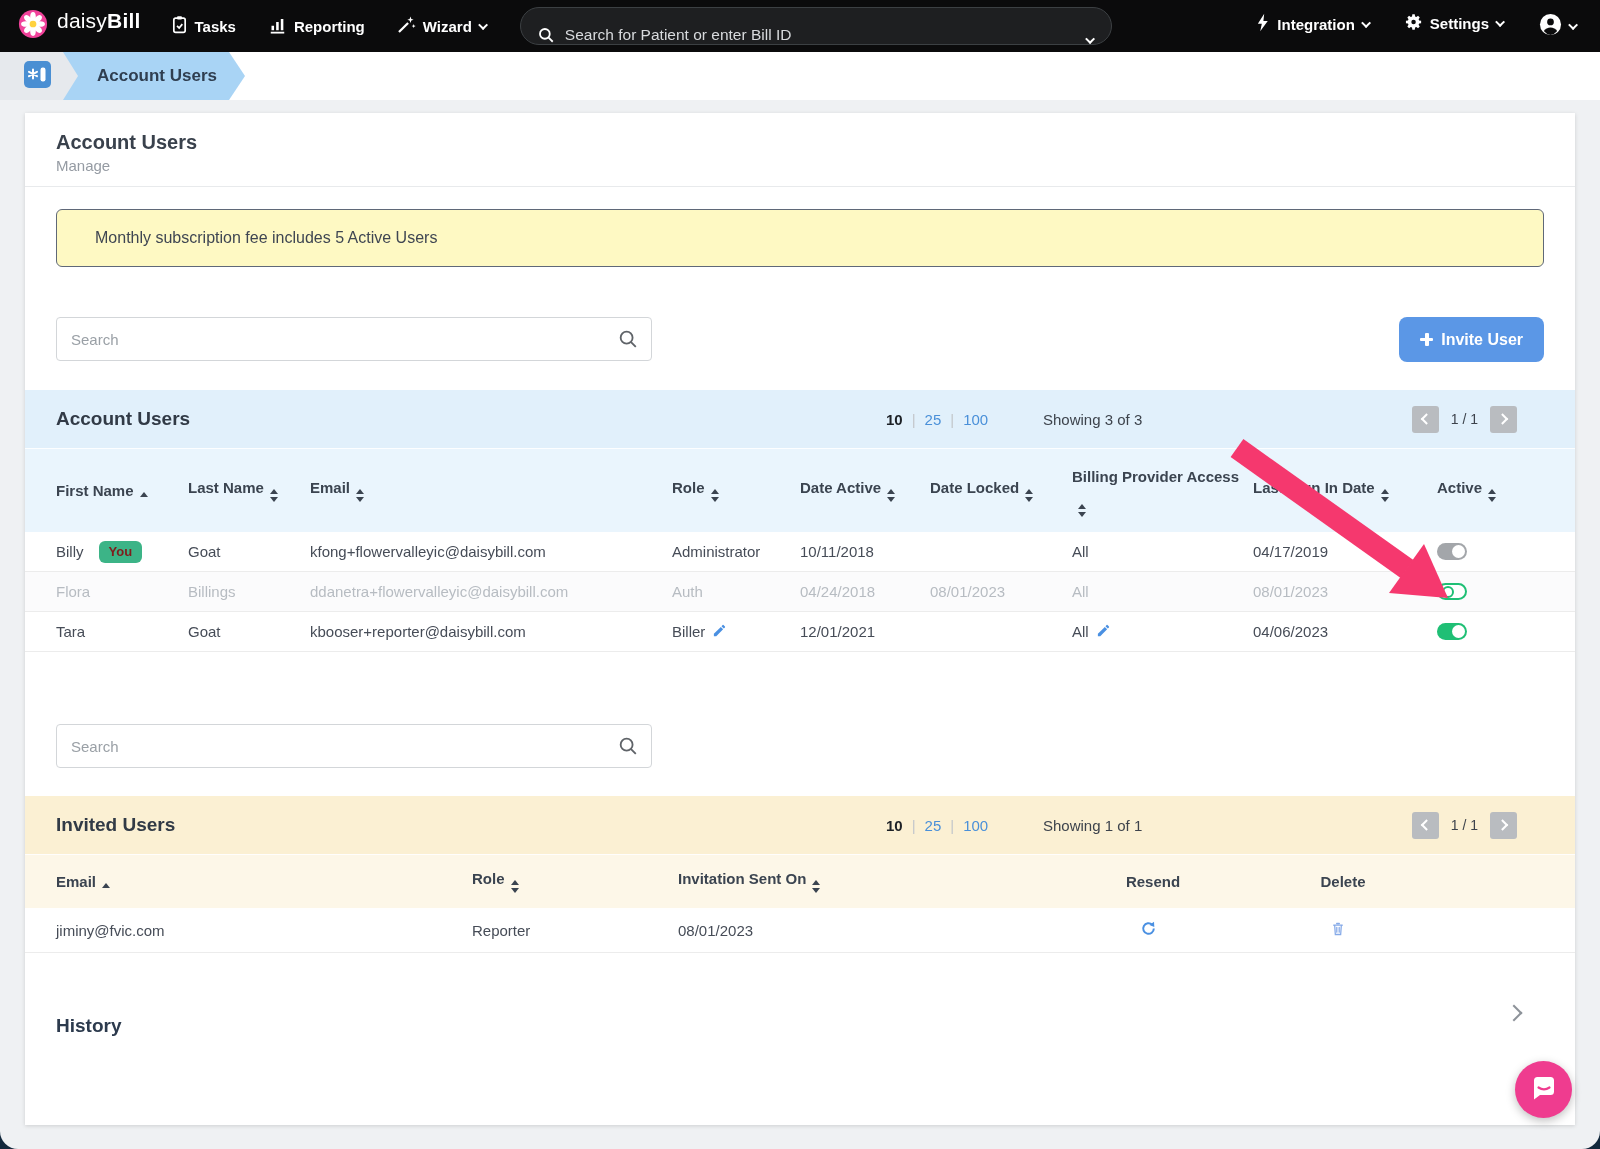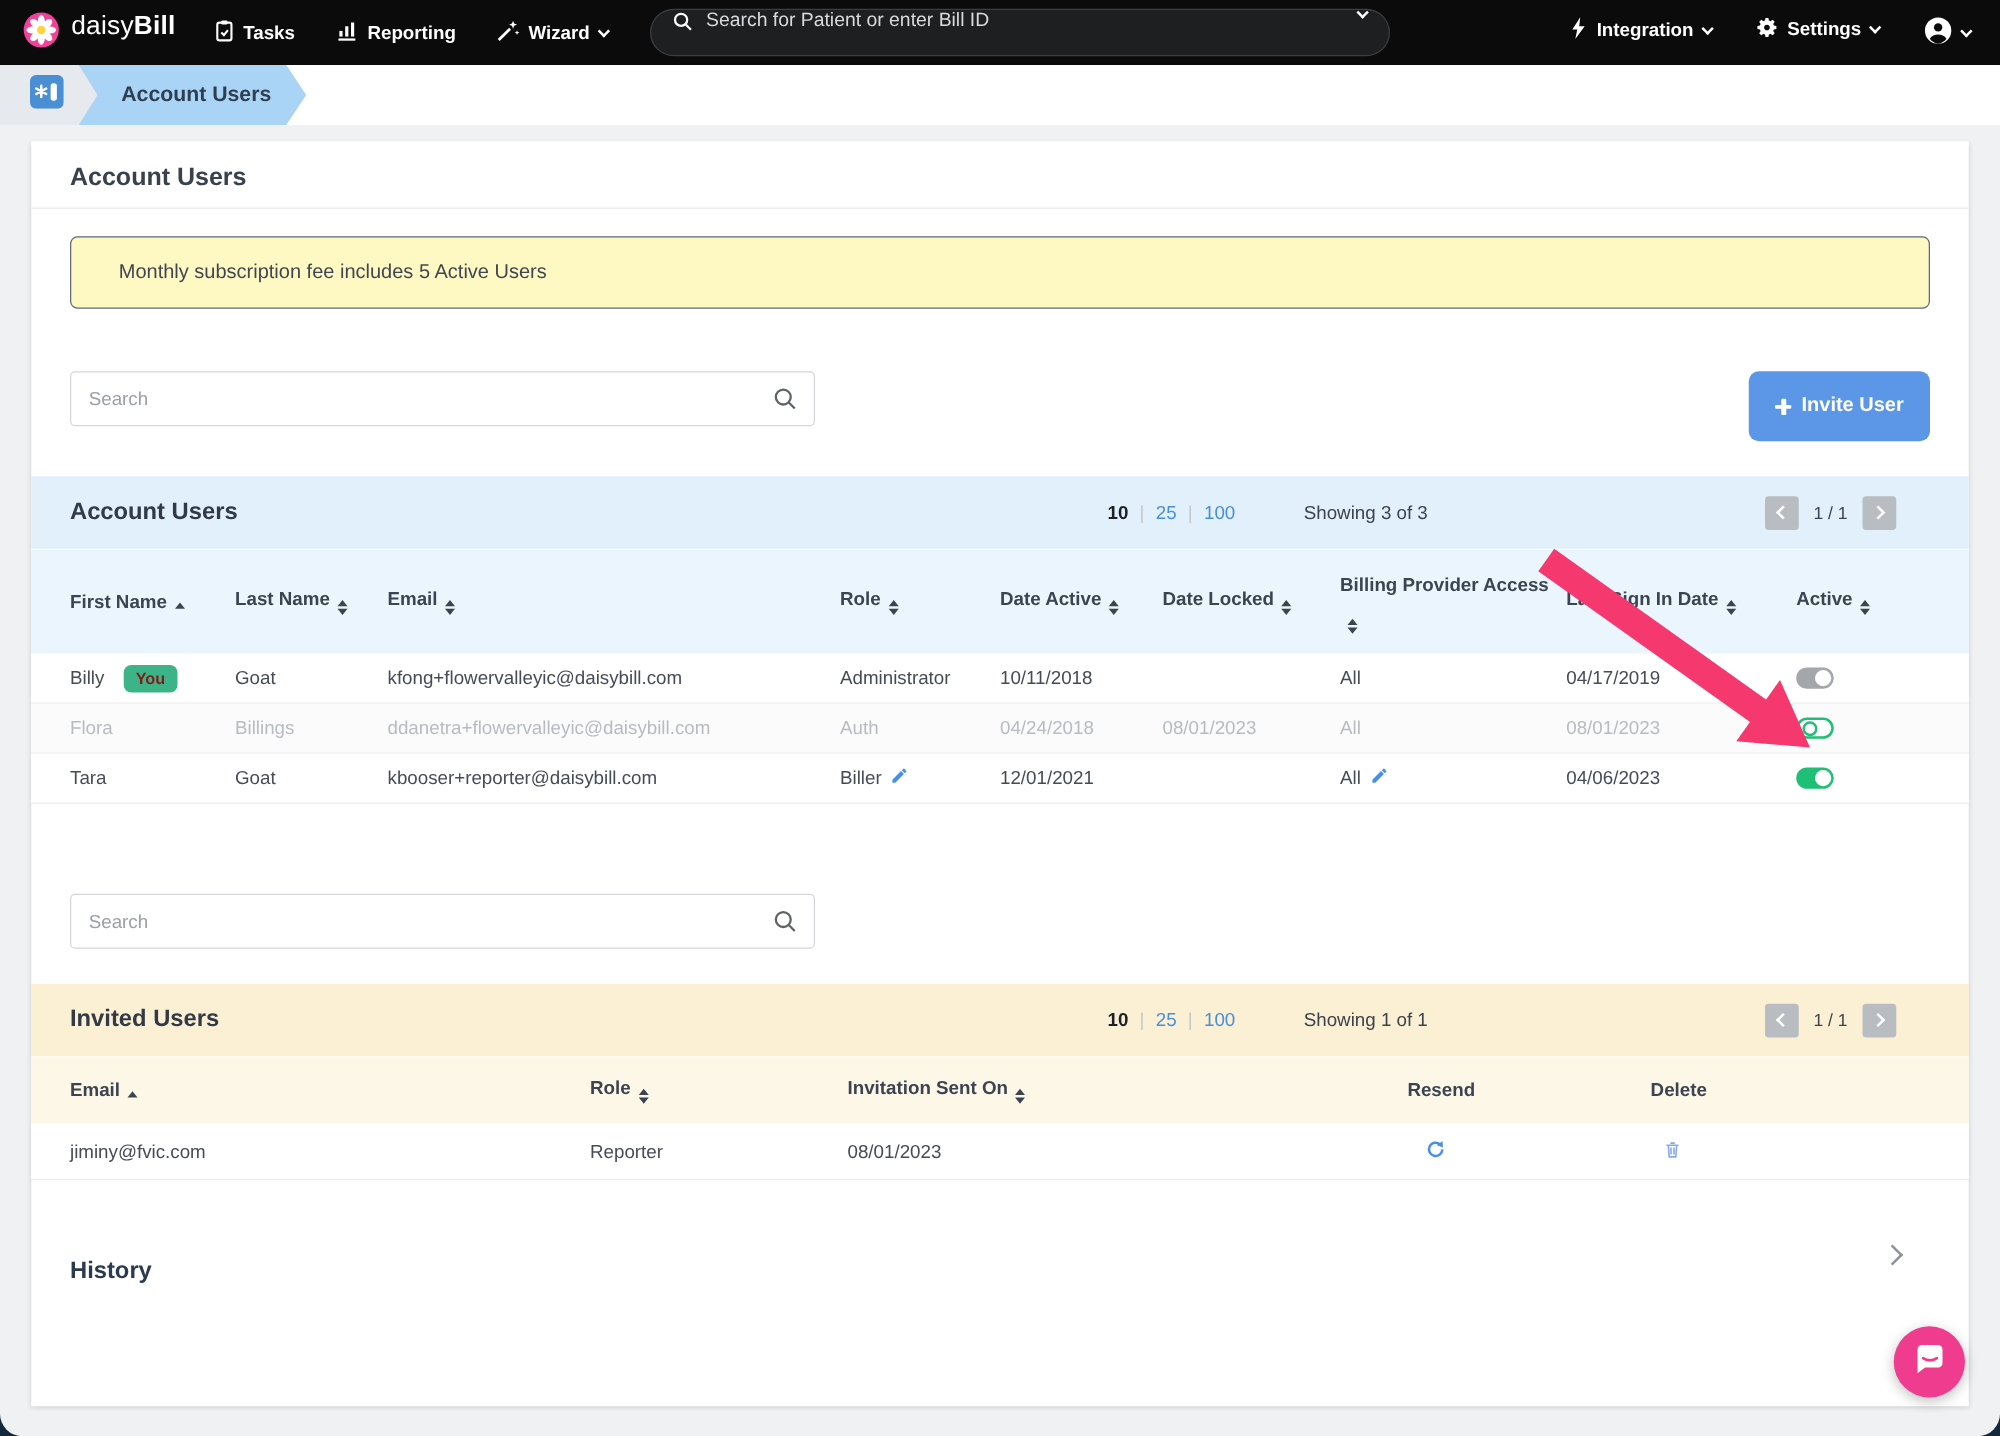--- a/index.html
+++ b/index.html
@@ -7,21 +7,21 @@
   .viewport { position:relative; width:1600px; height:1149px; background:#12283c; overflow:hidden; }
   .sheet { position:absolute; inset:0; background:#eff1f3; border-radius:0 0 18px 18px; overflow:hidden; }
 
   
   .topnav { height:52px; background:#0b0b0c; display:flex; align-items:center; padding:0 22px 0 18px; }
   .brand { display:flex; gap:9px; margin-right:30px; }
   .brand-text { color:#fff; font-size:21px; letter-spacing:.2px; }
   .brand-text b { font-weight:700; }
   .nav-item { display:flex; align-items:center; gap:7px; color:#fff; font-size:15px; font-weight:700; margin-right:32px; cursor:pointer; white-space:nowrap; }
   .chev-down { width:7px; height:7px; border-left:2px solid #fff; border-bottom:2px solid #fff; transform:rotate(-45deg) translateY(-2px); display:inline-block; margin-left:2px; }
-  .nav-search { display:flex; align-items:flex-start; width:592px; height:38px; background:#1e1f21; border:1px solid #3c4043; border-radius:19px; padding:0 16px; margin-right:auto; }
+  .nav-search { display:flex; align-items:flex-end; width:592px; height:38px; background:#1e1f21; border:1px solid #3c4043; border-radius:19px; padding:0 16px; margin-right:auto; }
   .nav-search input { flex:1; background:transparent; border:none; outline:none; color:#e8eaed; font-size:15.5px; font-family:inherit; margin-left:10px; }
   .nav-search input::placeholder { color:#d8dadd; opacity:1; }
   .nav-right { display:flex; align-items:flex-start; gap:34px; }
 
   
   .crumbbar { height:48px; background:#fff; display:flex; align-items:stretch; }
   .crumb-seg1 { width:78px; background:#e6e9ed; display:flex; align-items:center; padding-left:24px;
     clip-path:polygon(0 0, calc(100% - 15px) 0, 100% 50%, calc(100% - 15px) 100%, 0 100%); z-index:2; }
   .crumb-seg2 { width:182px; margin-left:-15px; background:#a9d4f5; color:#2f3e50; font-size:17px; font-weight:700;
     display:flex; align-items:center; padding-left:34px;
@@ -32,21 +32,21 @@
   .card { position:relative; background:#fff; min-height:1012px; box-shadow:0 1px 4px rgba(0,0,0,.14); }
   .card-head { padding:18px 31px 12px; border-bottom:1px solid #e8eaec; }
   .card-title { font-size:20px; font-weight:700; color:#39414c; }
   .card-sub { font-size:15px; color:#959ba3; margin-top:3px; }
   .notice { margin:22px 31px 0; border:1px solid #5f6878; border-radius:6px; background:#fef9c3; padding:19px 38px; font-size:16px; color:#3f4652; }
   .toolbar { margin:50px 31px 0; display:flex; justify-content:space-between; align-items:flex-start; }
   .search-box { position:relative; width:596px; }
   .search-box input { width:100%; height:44px; border:1px solid #d3d6d9; border-radius:4px; padding:0 44px 0 14px; font-size:15px; color:#3f4652; font-family:inherit; outline:none; }
   .search-box input::placeholder { color:#9aa0a6; opacity:1; }
   .search-box .mag { position:absolute; right:13px; top:11px; color:#5f6368; }
-  .btn-invite { display:flex; align-items:center; gap:8px; background:#5b97e6; color:#fff; border:none; border-radius:8px; height:56px; padding:0 21px; font-size:16px; font-weight:700; font-family:inherit; cursor:pointer; }
+  .btn-invite { display:flex; align-items:center; gap:8px; background:#5b97e6; color:#fff; border:none; border-radius:8px; height:45px; padding:0 21px; font-size:16px; font-weight:700; font-family:inherit; cursor:pointer; }
   .plus { position:relative; width:13px; height:13px; display:inline-block; }
   .plus::before, .plus::after { content:""; position:absolute; background:#fff; border-radius:1px; }
   .plus::before { left:5px; top:0; width:3.4px; height:13px; }
   .plus::after { top:5px; left:0; width:13px; height:3.4px; }
 
   
   .band { position:relative; height:58px; margin-top:28px; display:flex; align-items:center; }
   .band.blue { background:#e1f0fb; }
   .band.yellow { background:#fbf0d3; margin-top:28px; }
   .band-title { font-size:19px; font-weight:700; color:#313a46; margin-left:31px; }
@@ -219,20 +219,21 @@
       <div class="crumb-seg2">
         <span>Account Users</span>
       </div>
     </div>
 
     <div class="content">
       <div class="card">
 
         <div class="card-head">
           <div class="card-title">Account Users</div>
+          <div class="card-sub">Manage</div>
         </div>
 
         <div class="notice">
           <span>Monthly subscription fee includes 5 Active Users</span>
         </div>
 
         <div class="toolbar">
           <div class="search-box">
             <input type="text" placeholder="Search" style="">
             <span class="mag">

